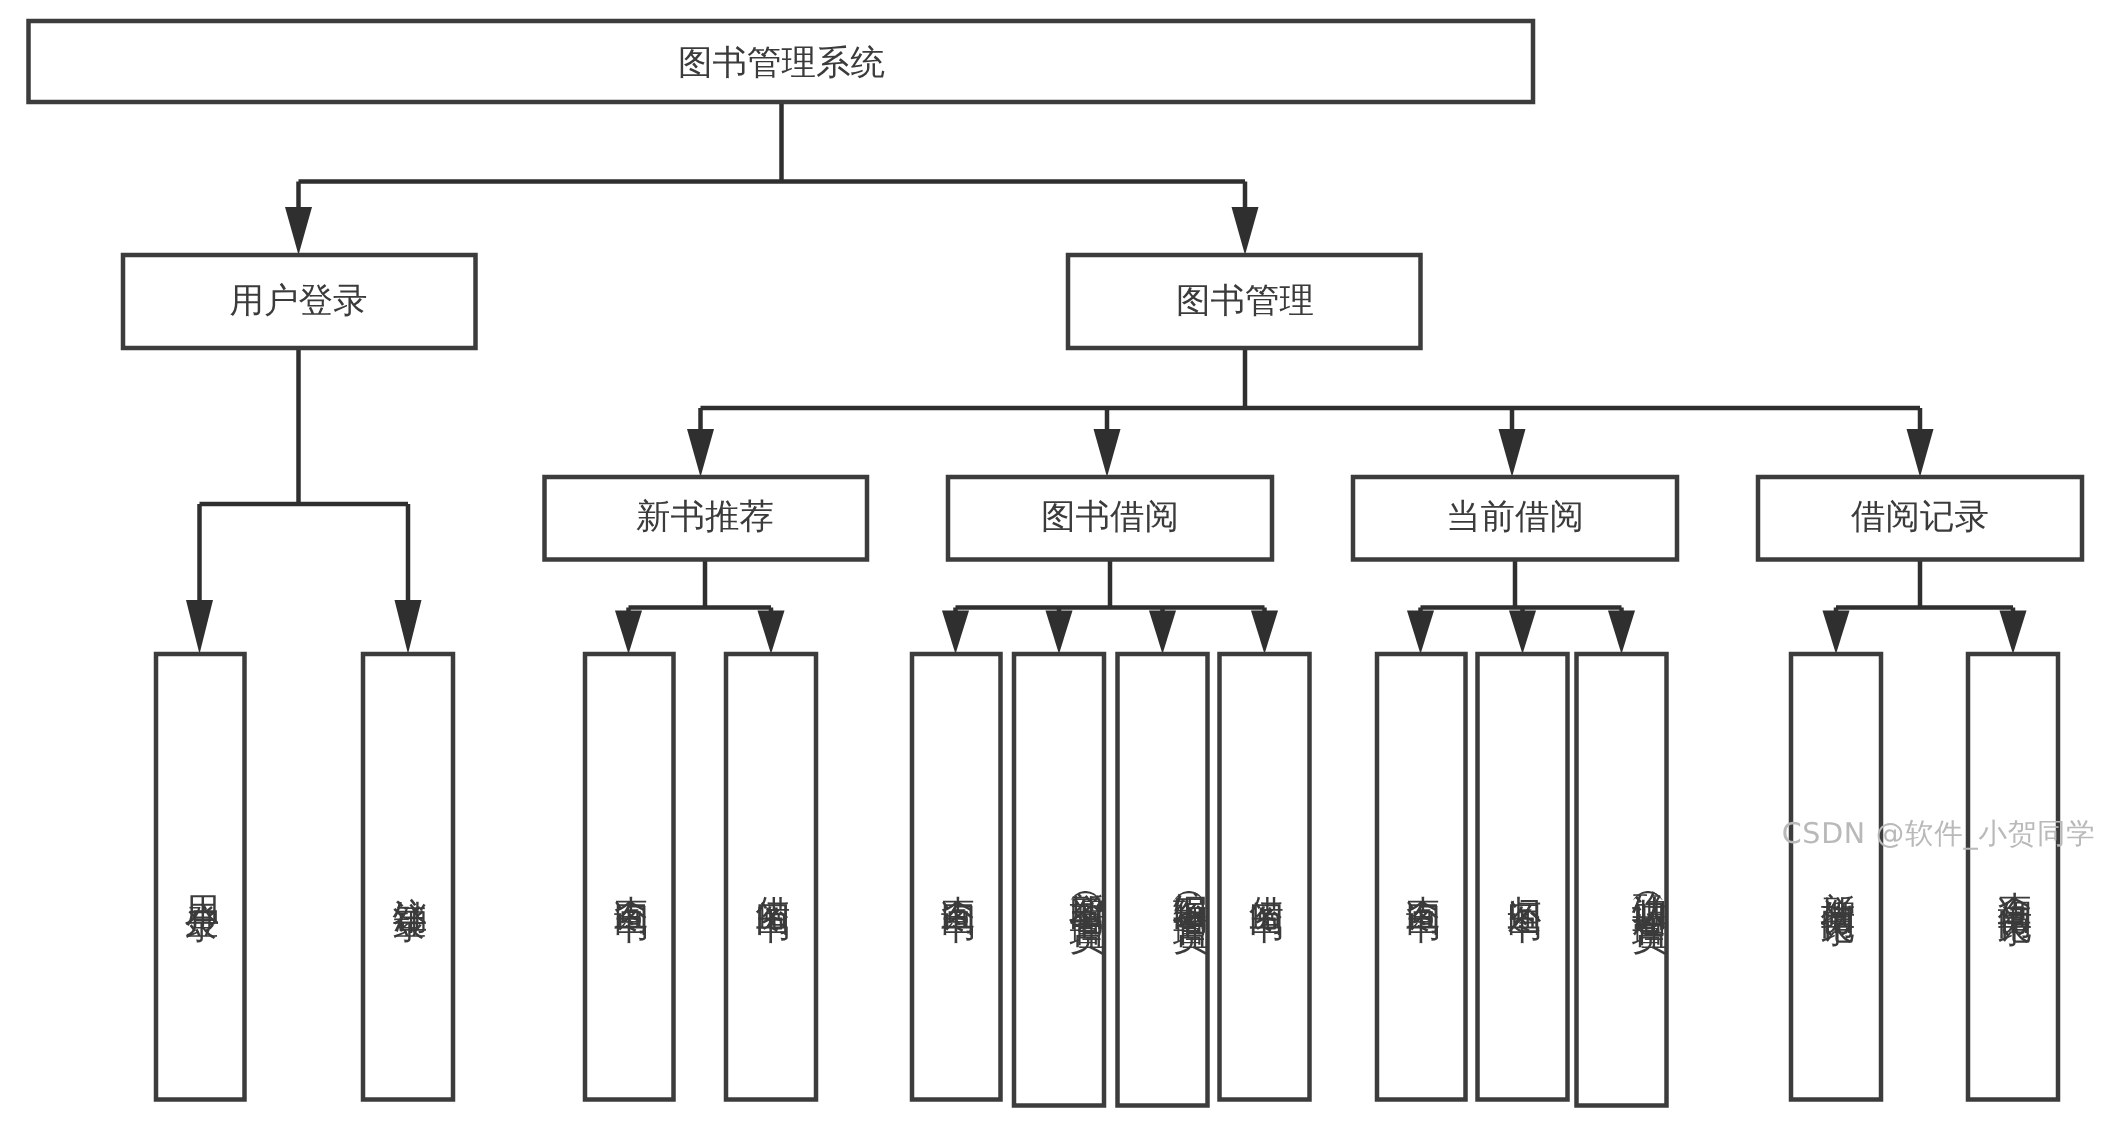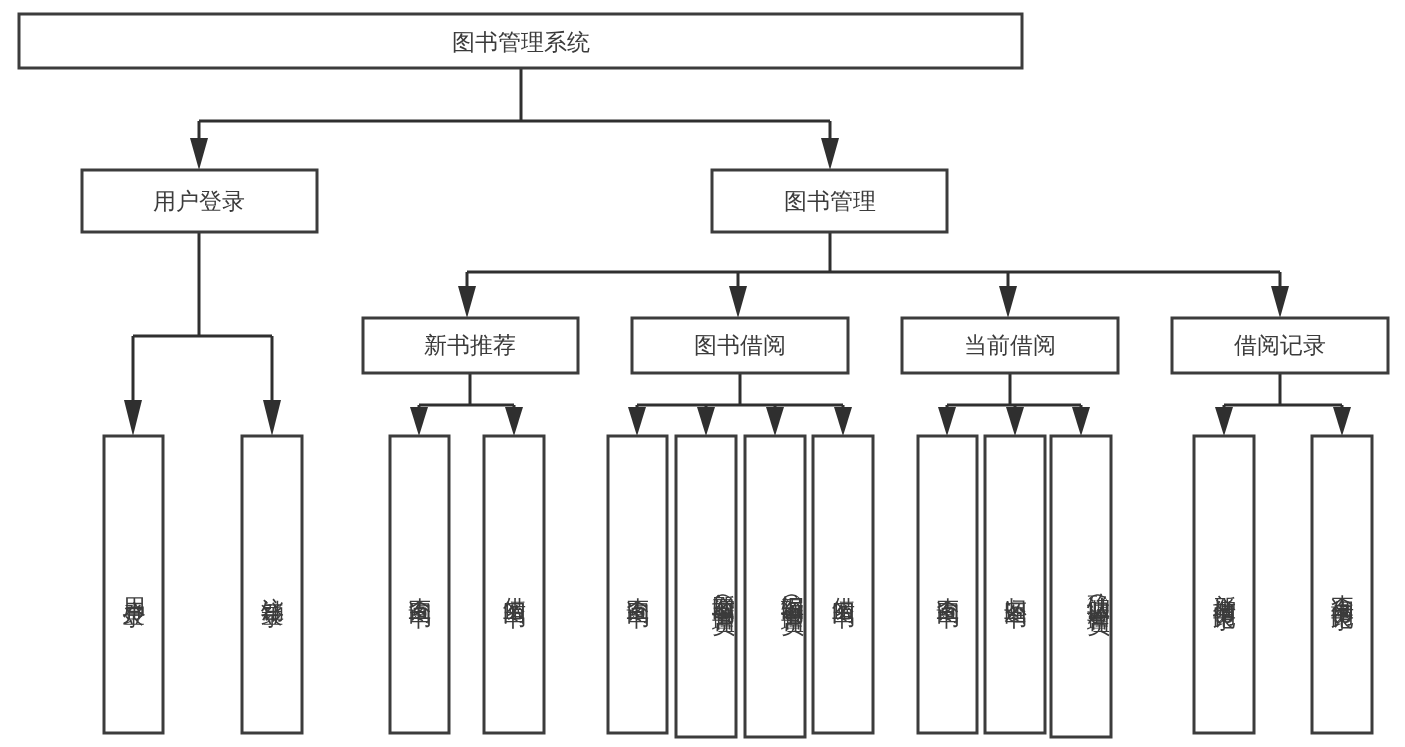--- a/index.html
+++ b/index.html
@@ -206,14 +206,15 @@
   <div class="vlabel" style="left:918px; top:436px; width:59px; height:297px; display:flex; align-items:center; justify-content:center;">查询图书</div>
 
   <div class="vlabel" style="left:985px; top:436px; width:60px; height:297px; display:flex; align-items:center; justify-content:center;">归还图书</div>
 
   <div class="vlabel" style="left:1051px; top:440px; width:60px; height:297px; display:flex; align-items:flex-start; justify-content:center;">确认归还（管理员）</div>
 
   <div class="vlabel" style="left:1194px; top:436px; width:60px; height:297px; display:flex; align-items:center; justify-content:center;">新增借阅记录</div>
 
   <div class="vlabel" style="left:1312px; top:436px; width:60px; height:297px; display:flex; align-items:center; justify-content:center;">查询借阅记录</div>
 
+  <div class="watermark">CSDN @软件_小贺同学</div>
 
 </div>
 
 </body></html>

